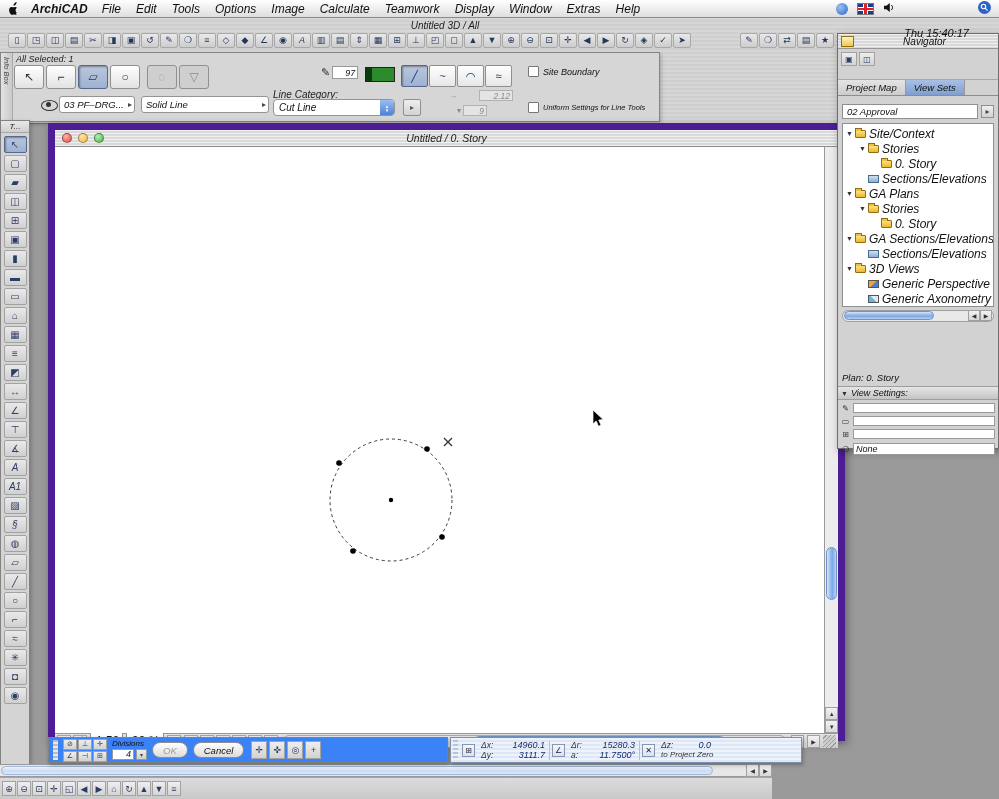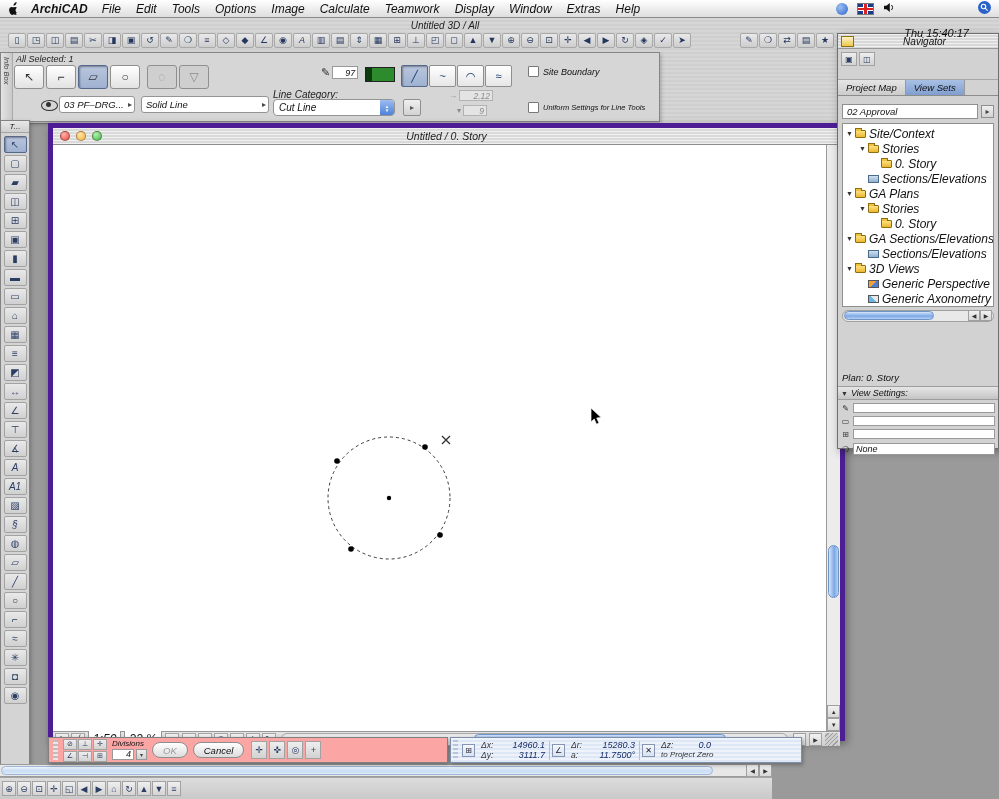--- a/index.html
+++ b/index.html
@@ -80,35 +80,35 @@
              background:linear-gradient(#9cbdf0,#4d82d8);display:flex;flex-direction:column;align-items:center;
              justify-content:center;color:#fff;font-size:5px;line-height:4px;}
   .ib-flyout2{position:absolute;left:402px;top:46px;width:18px;height:17px;background:linear-gradient(#efefef,#d2d2d2);
               border:1px solid #8f8f8f;border-radius:2px;display:flex;align-items:center;justify-content:center;
               font-size:8px;color:#555;box-sizing:border-box;}
   .offset{position:absolute;display:flex;align-items:center;gap:2px;color:#8a8a8a;font-size:8px;}
   .off1{left:448px;top:37px;}
   .off2{left:456px;top:52px;}
   .off-field{background:#e4e4e4;border:1px solid #b2b2b2;height:11px;display:flex;align-items:center;
              justify-content:flex-end;padding:0 2px;color:#8a8a8a;font-size:8.5px;box-sizing:border-box;}
-  .off1 .off-field{width:34px;} .off2 .off-field{width:24px;}
+  .off1 .off-field{width:34px;margin-left:20px;} .off2 .off-field{width:24px;}
 
   
   .toolpalette{position:absolute;left:0;top:120px;width:30px;height:645px;z-index:2;background:#d4d4d4;
                border:1px solid #828282;box-sizing:border-box;box-shadow:1px 2px 4px rgba(0,0,0,.25);}
   .tp-title{height:11px;font-size:8px;text-align:center;border-bottom:1px solid #a5a5a5;
             background:linear-gradient(#e8e8e8,#cfcfcf);line-height:11px;}
   .tp-list{display:flex;flex-direction:column;align-items:center;padding-top:3px;gap:2px;}
   .tp-btn{width:23px;height:17px;background:linear-gradient(#e9e9e9,#d0d0d0);border:1px solid #a2a2a2;
           border-radius:2px;display:flex;align-items:center;justify-content:center;font-size:10px;
           color:#2b3d63;box-sizing:border-box;}
 
   
   .docwin{position:absolute;left:48px;top:123px;width:797px;height:618px;z-index:3;background:#fef9c3;
-          border:5px solid #4c1d95;box-sizing:border-box;box-shadow:2px 3px 8px rgba(0,0,0,.35);}
+          border:7px solid #4c1d95;box-sizing:border-box;box-shadow:2px 3px 8px rgba(0,0,0,.35);}
   .dw-title{height:16px;background:repeating-linear-gradient(180deg,#f0f0f0 0 1px,#dadada 1px 3px);
             border-bottom:1px solid #8c8c8c;position:relative;display:flex;align-items:center;justify-content:center;
             font-size:10.5px;color:#1c1c1c;}
   .tl{position:absolute;top:2.5px;width:10px;height:10px;border-radius:50%;border:1px solid rgba(0,0,0,.35);box-sizing:border-box;}
   .tl-close{left:7px;background:radial-gradient(circle at 35% 30%,#ffb3ac,#e8493f);}
   .tl-min{left:23px;background:radial-gradient(circle at 35% 30%,#ffe2a8,#f5b63c);}
   .tl-zoom{left:39px;background:radial-gradient(circle at 35% 30%,#b9f0b4,#3fb642);}
   .dw-body{position:relative;height:586px;display:flex;}
   .dw-canvas{position:relative;width:781px;background:#fff;overflow:hidden;}
   .dw-canvas svg{position:absolute;left:0;top:0;}
@@ -123,21 +123,21 @@
   .mini-ic{width:14px;height:12px;background:linear-gradient(#f0f0f0,#d6d6d6);border:1px solid #a5a5a5;
            display:flex;align-items:center;justify-content:center;font-size:8px;color:#2b3d63;box-sizing:border-box;flex:none;}
   .scale-btn{height:12px;background:#fff;border:1px solid #949494;border-radius:3px;display:flex;align-items:center;
              padding:15px 4px;font-size:12px;flex:none;}
   .hscroll{flex:1;height:11px;background:#e9e9e9;border:1px solid #a8a8a8;border-radius:6px;position:relative;margin:0 2px;}
   .hthumb{position:absolute;top:0px;left:38%;width:50%;height:9px;border-radius:5px;
           background:linear-gradient(180deg,#d6e5fa,#8fb5ea 45%,#7ea9e6 60%,#b7d2f4);border:1px solid #6f94c8;box-sizing:border-box;}
   .grip{width:13px;height:13px;flex:none;background:repeating-linear-gradient(135deg,#cfcfcf 0 2px,#9d9d9d 2px 3px);}
 
   
-  .controlbox{position:absolute;left:48px;top:737px;width:400px;height:26px;z-index:5;background:#fca5a5;
+  .controlbox{position:absolute;left:48px;top:737px;width:400px;height:26px;z-index:5;background:#3b82f6;
               border:1px solid #808080;box-sizing:border-box;display:flex;align-items:center;gap:5px;
               padding:0 4px;box-shadow:1px 2px 4px rgba(0,0,0,.3);}
   .cb-grip{width:5px;height:20px;background:repeating-linear-gradient(180deg,#bdbdbd 0 2px,#e8e8e8 2px 4px);flex:none;}
   .cb-icons{display:grid;grid-template-columns:repeat(3,14px);grid-auto-rows:11px;gap:1px;}
   .cb-ic{background:linear-gradient(#eee,#d2d2d2);border:1px solid #a2a2a2;display:flex;align-items:center;
          justify-content:center;font-size:7px;color:#2b3d63;box-sizing:border-box;}
   .cb-div{display:flex;flex-direction:column;align-items:flex-start;line-height:1;}
   .cb-div-label{font-size:8px;margin-bottom:1px;}
   .cb-div-row{display:flex;align-items:center;gap:2px;}
   .cb-val{width:22px;height:11px;background:#fff;border:1px solid #999;font-size:9px;display:flex;

